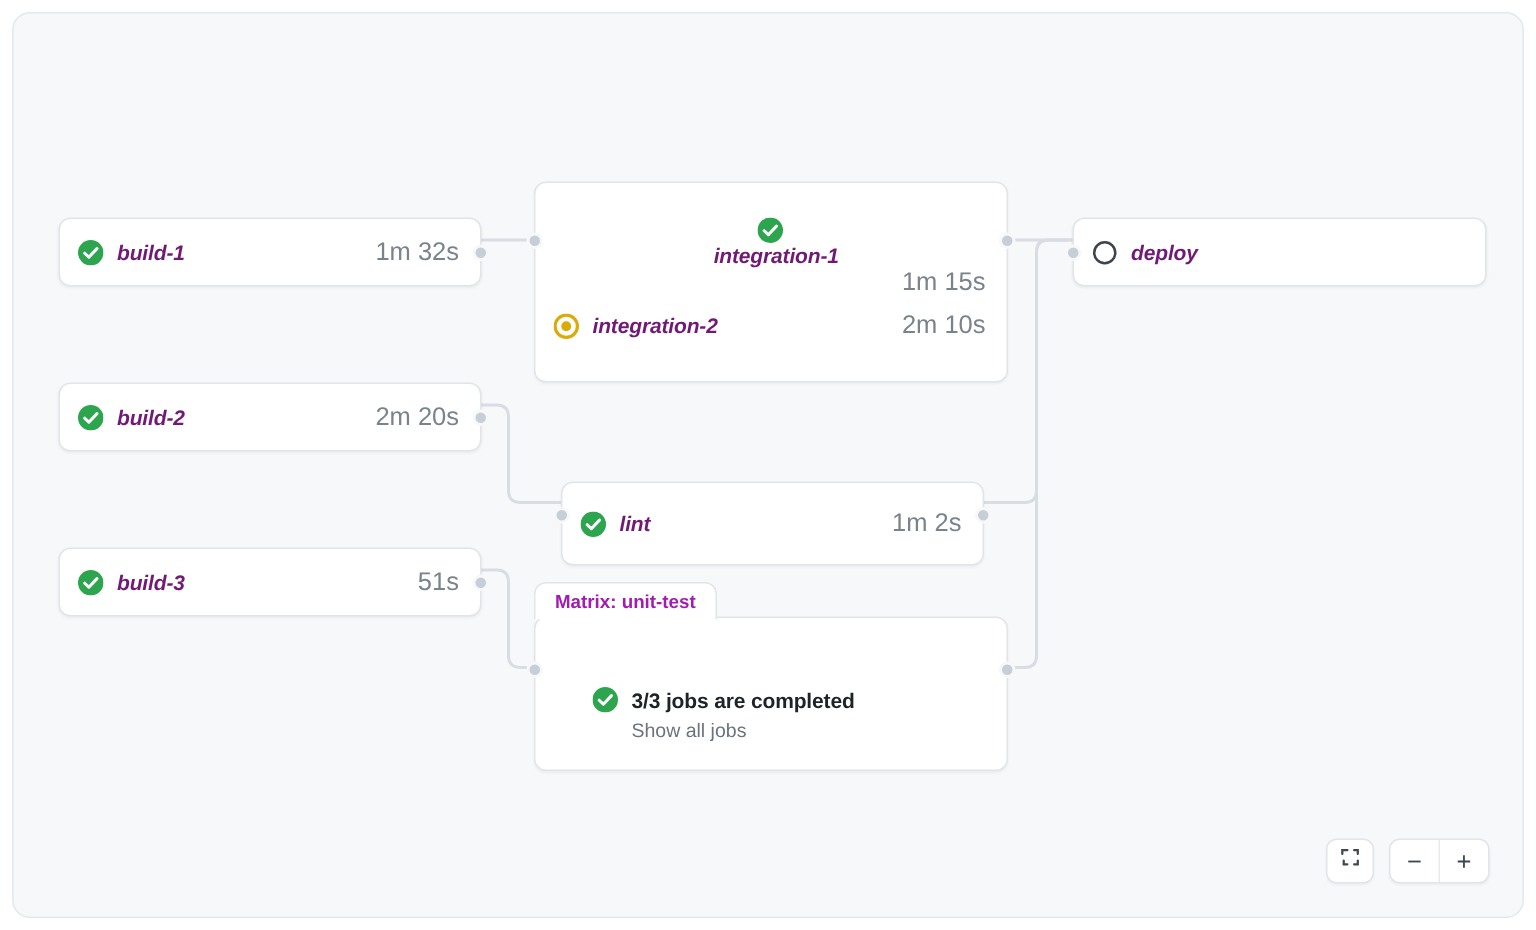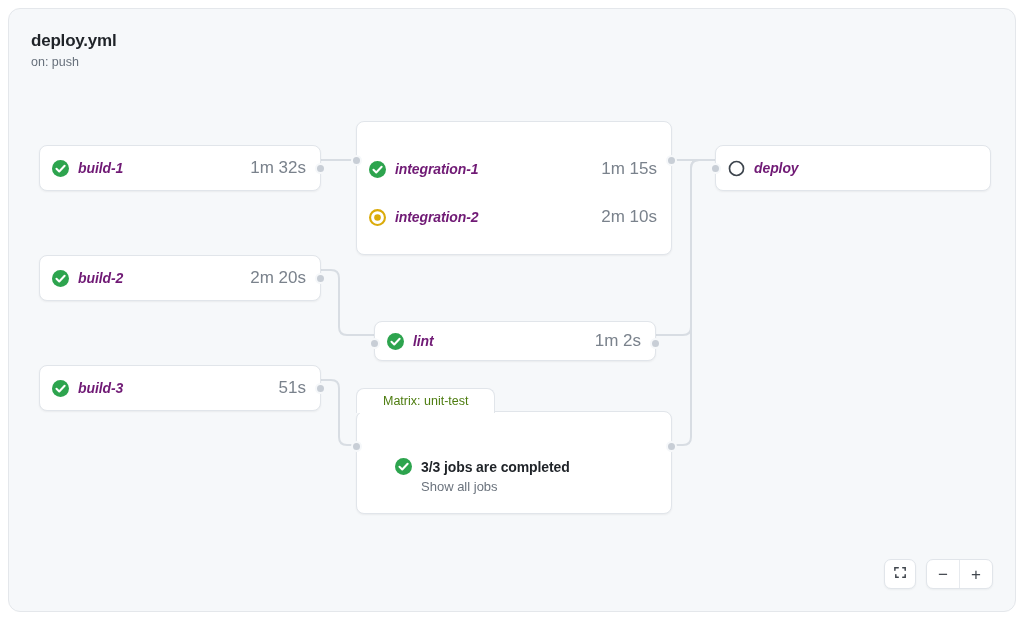--- a/index.html
+++ b/index.html
@@ -68,27 +68,27 @@
     background: #c8ced6;
     border: 2px solid #f6f8fa;
     z-index: 3;
   }
 
   
   .matrix-tab {
     position: absolute;
     left: -1px; top: -24px;
     height: 25px;
-    padding: 0 26px;
+    padding: 0 13px;
     display: flex; align-items: center;
     background: #ffffff;
     border: 1px solid #e1e5ea;
     border-bottom: none;
     border-radius: 8px 8px 0 0;
-    font-size: 12.5px; font-weight: normal; color: #4d7c0f;
+    font-size: 12.5px; font-weight: bold; color: #a21caf;
     white-space: nowrap;
   }
   .matrix-body { padding: 46px 0 0 38px; }
   .matrix-line { display: flex; align-items: center; }
   .matrix-text {
     font-size: 14px; font-weight: bold; color: #1f2328;
     margin-left: 9px; letter-spacing: -0.1px;
   }
   .matrix-link {
     margin-left: 26px; margin-top: 4px;
@@ -116,24 +116,20 @@
     background: transparent; border: none;
     font-family: "Liberation Sans", sans-serif;
   }
   .zdiv { width: 1px; height: 28px; background: #e7eaee; }
 </style>
 </head>
 <body>
 
 <div class="canvas">
 
-  <div class="header">
-    <div class="wf-title">deploy.yml</div>
-    <div class="wf-sub">on: push</div>
-  </div>
 
   <svg class="edges" viewBox="0 0 1008 604">
     <g fill="none" stroke="#d8dde3" stroke-width="2" stroke-linecap="round">
 
       <path d="M303,151 L347,151"></path>
 
       <path d="M303,261 L322,261 Q330,261 330,269 L330,318 Q330,326 338,326 L365,326"></path>
 
       <path d="M303,371 L322,371 Q330,371 330,379 L330,428 Q330,436 338,436 L347,436"></path>
 
@@ -181,21 +177,21 @@
           <path d="M4.2 8.3 L6.8 10.8 L11.9 5.4" stroke="#fff" stroke-width="1.9" fill="none" stroke-linecap="round" stroke-linejoin="round"></path>
           </svg>
       </span>
       <span class="job-name">build-3</span>
       <span class="job-dur">51s</span>
     </div>
     <span class="port" style="right:-6px; top:17px;"></span>
   </div>
 
   <div class="node group" style="left:347px; top:112px; width:316px; height:134px;">
-    <div class="job-row" style="margin-top:23px;">
+    <div class="job-row" style="margin-top:23px;flex-direction:column;">
       <span class="st">
         <svg viewBox="0 0 16 16">
             <circle cx="8" cy="8" r="8" fill="#2da44e"></circle>
           <path d="M4.2 8.3 L6.8 10.8 L11.9 5.4" stroke="#fff" stroke-width="1.9" fill="none" stroke-linecap="round" stroke-linejoin="round"></path>
           </svg>
       </span>
       <span class="job-name">integration-1</span>
       <span class="job-dur">1m 15s</span>
     </div>
     <div class="job-row">
@@ -205,21 +201,21 @@
           <circle cx="8" cy="8" r="3.1" fill="#dbab0a"></circle>
         </svg>
       </span>
       <span class="job-name">integration-2</span>
       <span class="job-dur">2m 10s</span>
     </div>
     <span class="port" style="left:-6px; top:33px;"></span>
     <span class="port" style="right:-6px; top:33px;"></span>
   </div>
 
-  <div class="node" style="left:365px; top:312px; width:282px; height:40px;">
+  <div class="node" style="left:365px; top:312px; width:282px; height:56px;">
     <div class="job-row">
       <span class="st">
         <svg viewBox="0 0 16 16">
             <circle cx="8" cy="8" r="8" fill="#2da44e"></circle>
           <path d="M4.2 8.3 L6.8 10.8 L11.9 5.4" stroke="#fff" stroke-width="1.9" fill="none" stroke-linecap="round" stroke-linejoin="round"></path>
           </svg>
       </span>
       <span class="job-name">lint</span>
       <span class="job-dur">1m 2s</span>
     </div>

